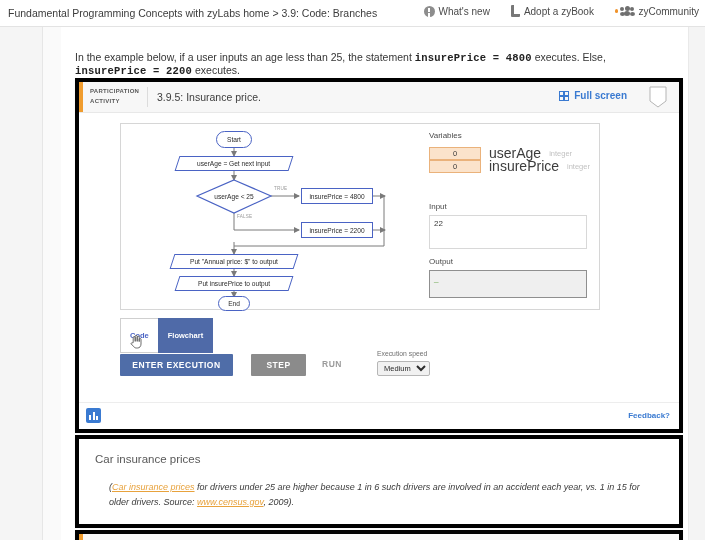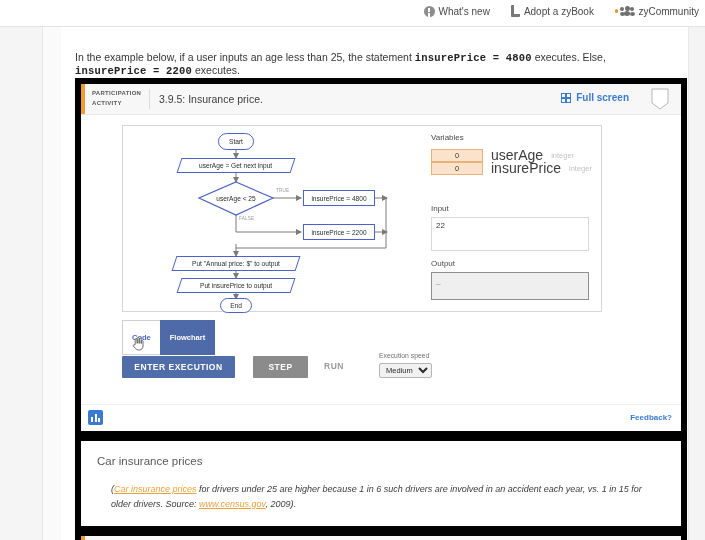--- a/index.html
+++ b/index.html
@@ -54,21 +54,21 @@
   .left-rail2 { position:absolute; left:43px; top:27px; width:18px; height:513px; background:#fafafa; border-right:1px solid #ececec;}
   .right-rail { position:absolute; left:688px; top:27px; width:17px; height:513px; background:#f4f4f4; border-left:1px solid #e9e9e9;}
   .content { position:absolute; left:61px; top:27px; width:627px; height:513px; background:#ffffff; overflow:hidden;}
 
   
   .intro { position:absolute; left:14px; top:24px; width:600px; font-size:10.5px; color:#363636; line-height:12px;}
   .mono { font-family:"Liberation Mono", monospace; font-size:10.5px; color:#222; font-weight:bold; letter-spacing:0.2px;}
 
   
   .card {
-    position:absolute; background:#ffffff; border:6px solid #000000;
+    position:absolute; background:#ffffff; border:4px solid #000000;
     box-shadow: 0 1px 2px rgba(0,0,0,0.05);
     text-decoration: underline;
   }
   #activity-card { left:14px; top:51px; width:600px; height:347px; }
   .card-head { position:absolute; left:0; top:0; width:100%; height:30px; background:#f7f7f7; border-bottom:1px solid #e8e8e8;}
   .orange-bar { position:absolute; left:0; top:0; width:4px; height:30px; background:#f09c2e;}
   .pa-label { position:absolute; left:11px; top:5px; font-size:6px; font-weight:bold; color:#585858; line-height:9.5px; letter-spacing:0.3px;}
   .head-div { position:absolute; left:68px; top:5px; width:1px; height:20px; background:#dcdcdc;}
   .act-title { position:absolute; left:78px; top:9px; font-size:10.5px; color:#3d3d3d;}
   .fullscreen-btn { position:absolute; right:52px; top:8px; display:flex; align-items:center; gap:5px; color:#3a7ad1; font-size:10px; font-weight:bold; cursor:pointer;margin-left:24px;}
@@ -136,20 +136,21 @@
   #next-card { left:14px; top:503px; width:600px; height:34px; }
   #next-card .card-head { height:33px; background:#f7f7f7; border-bottom:none;}
   #next-card .orange-bar { height:33px; }
 </style>
 </head>
 <body>
 
 <div id="root">
 
   <div class="topbar">
+    <div class="breadcrumb">Fundamental Programming Concepts with zyLabs home &gt; 3.9: Code: Branches</div>
     <div class="topnav">
 
       <div class="topnav-item">
         <span class="ico-warn"></span>
         <span>What's new</span>
       </div>
 
       <div class="topnav-item">
         <span class="ico-book"></span>
         <span>Adopt a zyBook</span>

